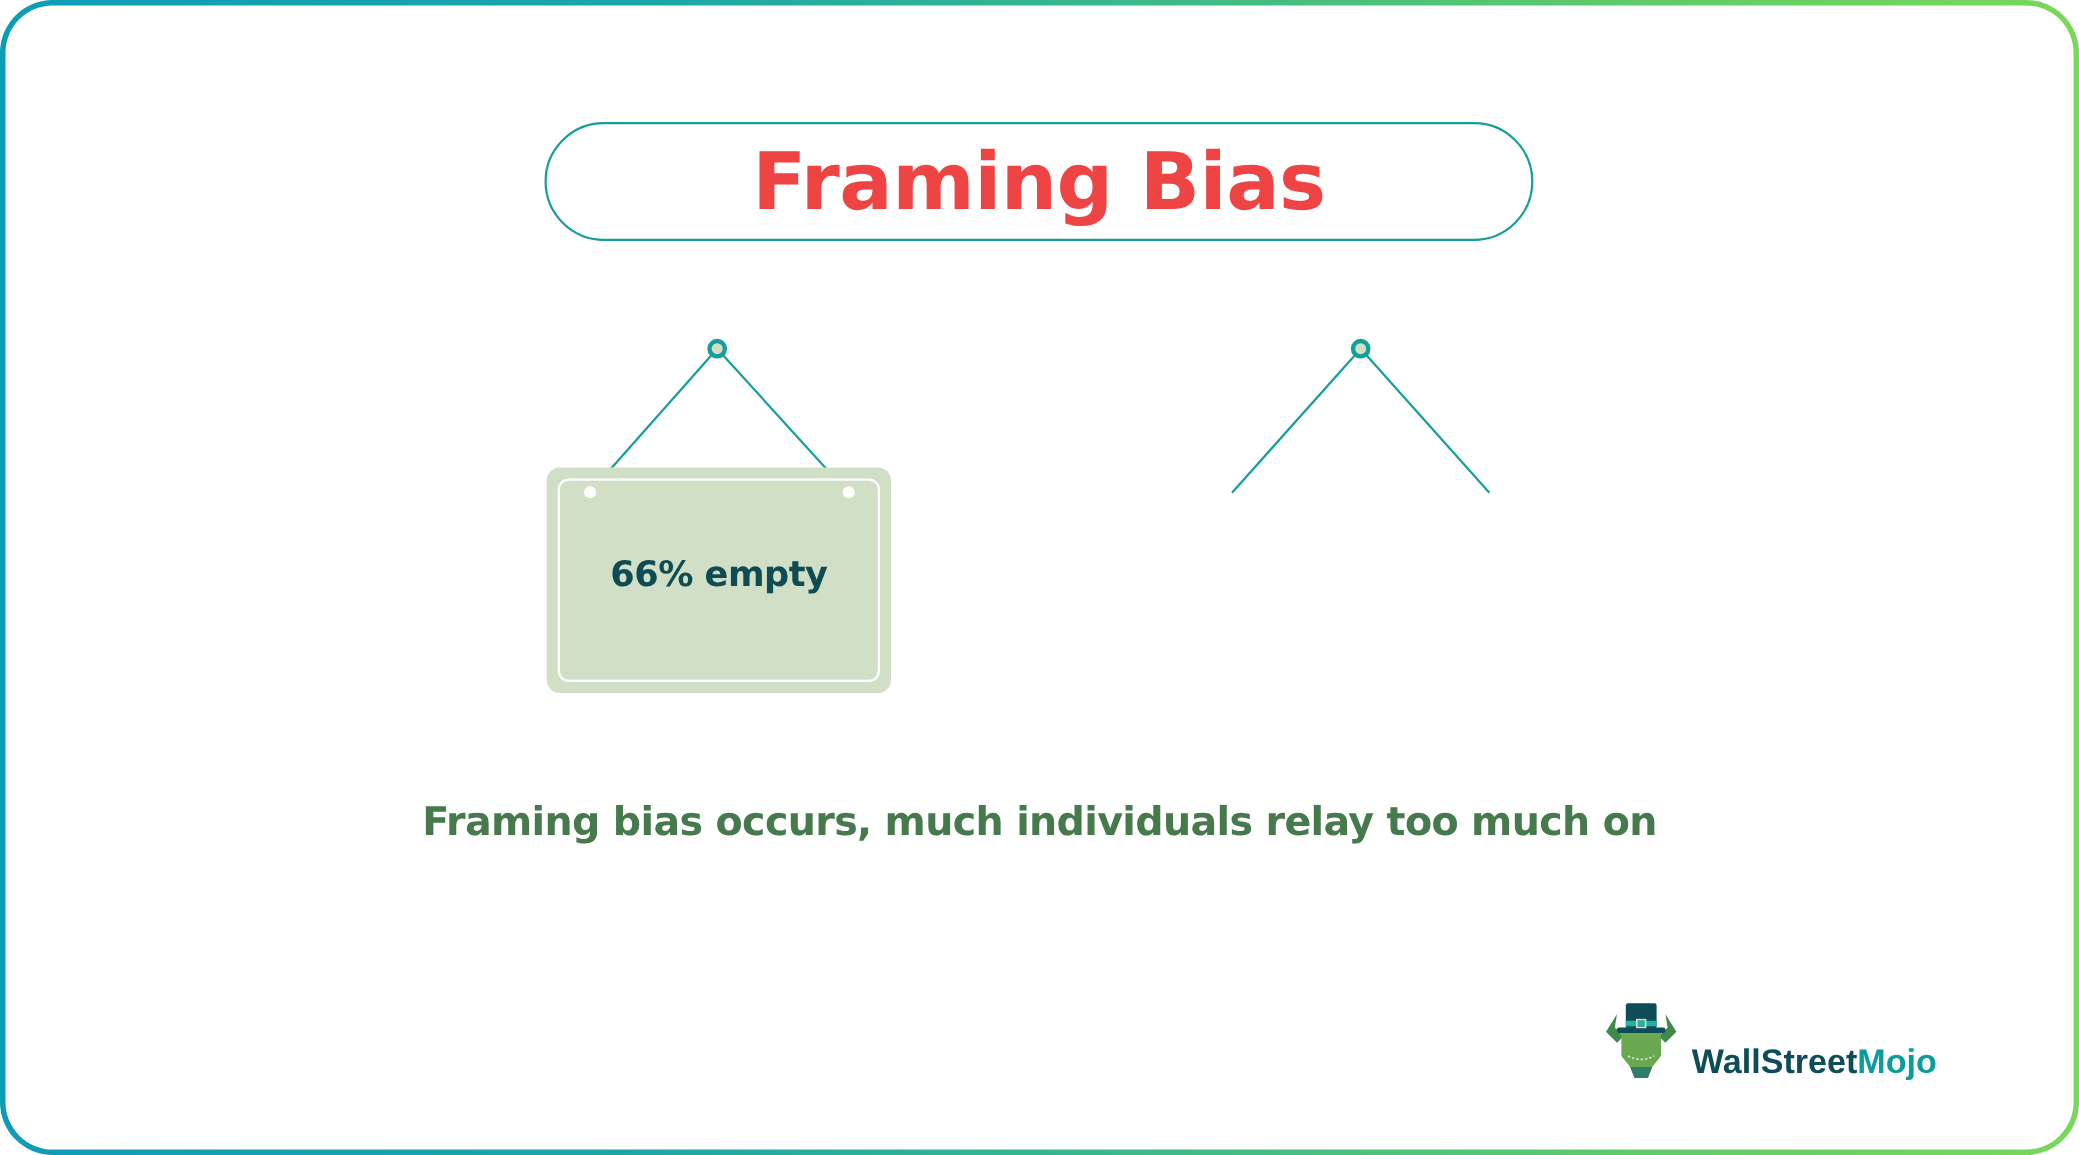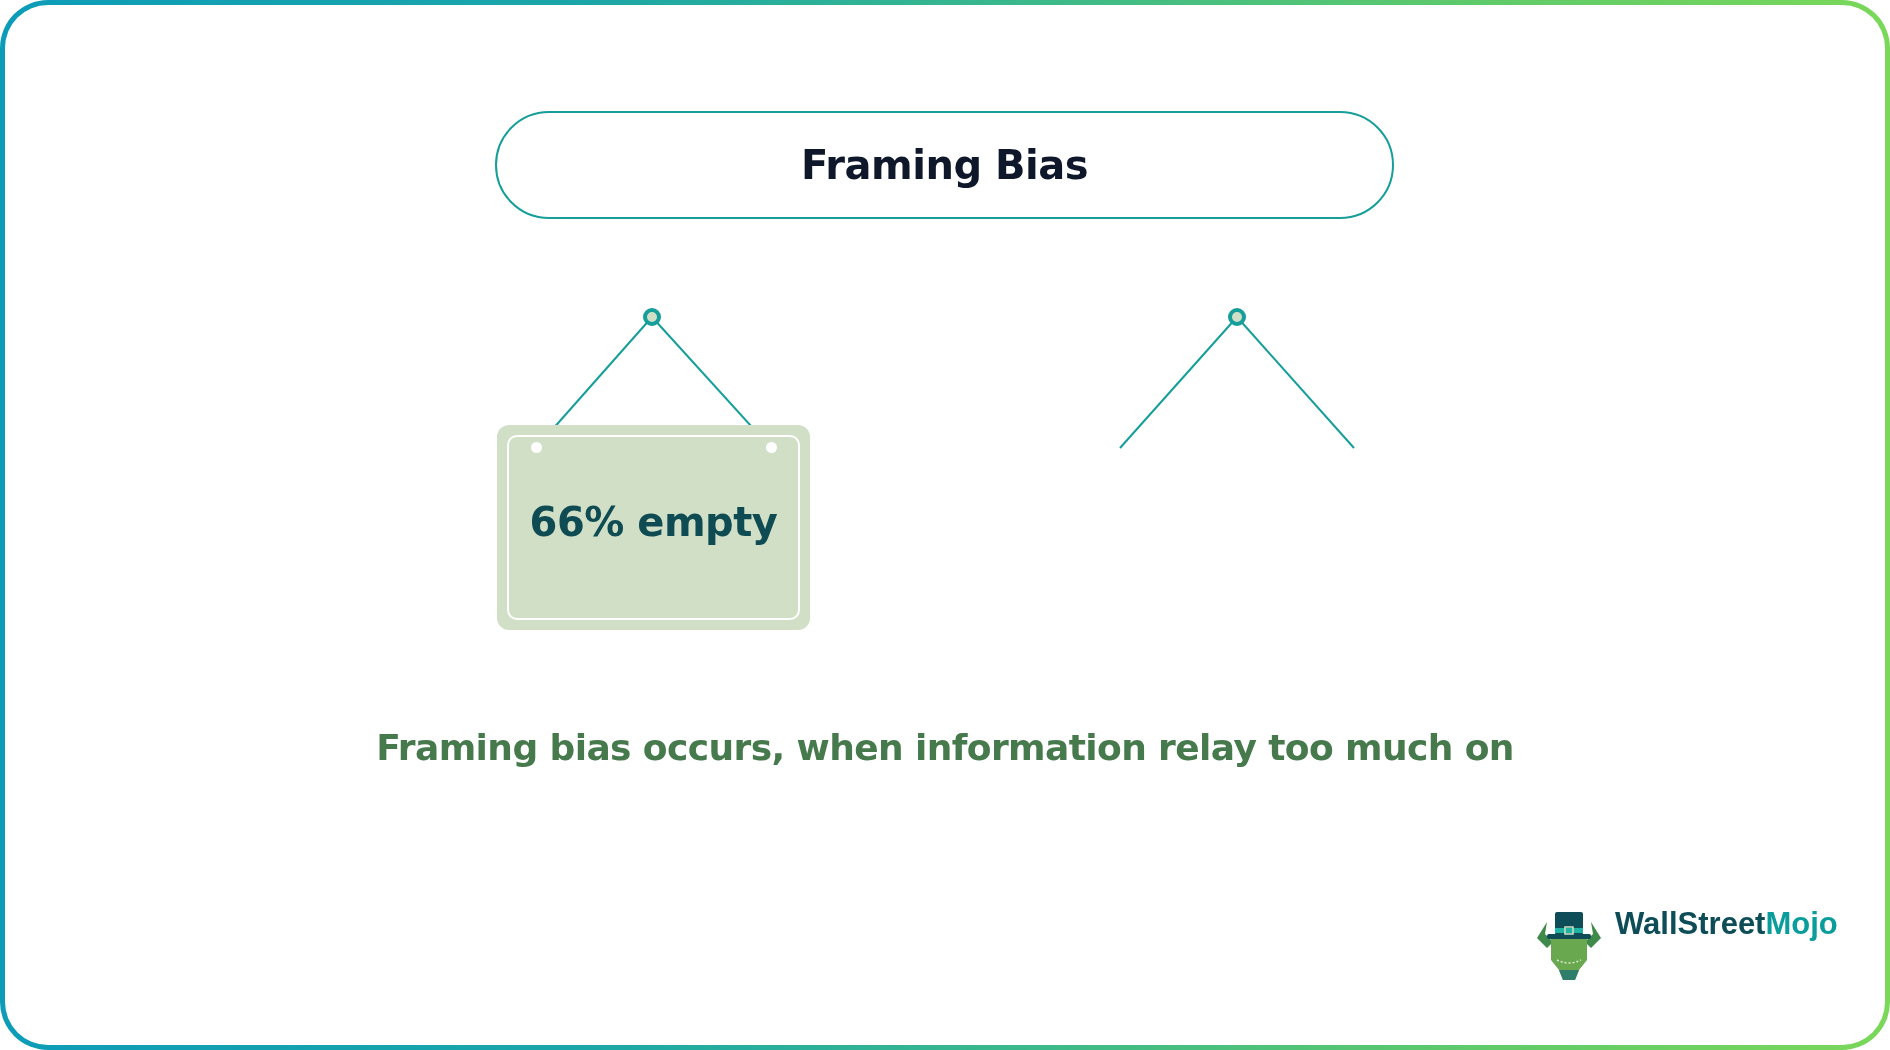--- a/index.html
+++ b/index.html
@@ -20,54 +20,54 @@
     position: relative;
   }
   .title-pill {
     position: absolute; left: 495px; top: 111px; width: 899px; height: 108px;
     box-sizing: border-box; border: 2.5px solid #159e9a; border-radius: 54px;
     background: #ffffff;
     display: flex; align-items: center; justify-content: center;
   }
   .title-text {
     font-family: "DejaVu Sans", sans-serif; font-weight: bold;
-    font-size: 40px; color: #0f172a; letter-spacing: -0.5px;
+    font-size: 72px; color: #ef4444; letter-spacing: -0.5px;
     line-height: 1;
   }
   .sign-wrap { position: absolute; top: 300px; width: 320px; height: 335px; }
   .sign-wrap svg.rope { position: absolute; left: 0; top: 0; overflow: visible; }
   .sign-board {
     position: absolute; top: 125px; left: 0; width: 313px; height: 205px;
     background: #d2dfc7; border-radius: 12px;
   }
   .sign-inner {
     position: absolute; left: 10px; top: 10px; right: 10px; bottom: 10px;
     border: 2px solid #ffffff; border-radius: 10px;
   }
   .sign-hole {
     position: absolute; width: 11px; height: 11px; border-radius: 50%;
     background: #ffffff; top: 17px;
   }
   .sign-text {
     position: absolute; left: 0; right: 0; top: 0; bottom: 0;
     display: flex; align-items: center; justify-content: center;
     font-family: "DejaVu Sans", sans-serif; font-weight: bold;
-    font-size: 40px; color: #0e4b53; letter-spacing: -0.5px;
+    font-size: 32px; color: #0e4b53; letter-spacing: -0.5px;
     padding-bottom: 12px;
   }
   .description {
     position: absolute; left: 0; width: 1890px; top: 722px;
     text-align: center;
     font-family: "DejaVu Sans", sans-serif; font-weight: bold;
     font-size: 36px; line-height: 51px; color: #467a4d;
     letter-spacing: -0.6px;
   }
   .logo {
-    position: absolute; left: 1533px; top: 908px; height: 72px;
-    display: flex; align-items: flex-start;
+    position: absolute; left: 1456px; top: 908px; height: 72px;
+    display: flex; align-items: flex-end;
   }
   .logo-mark { width: 72px; height: 72px; }
   .logo-text {
     margin-left: 10px;
     font-family: "Liberation Sans", sans-serif; font-weight: bold;
     font-size: 31px; letter-spacing: 0px; line-height: 1;
   }
   .logo-text .ws { color: #0e4d57; }
   .logo-text .mj { color: #0b9c9c; }
 </style>
@@ -103,21 +103,21 @@
   <svg class="rope" width="320" height="160">
     <line x1="157" y1="17" x2="40" y2="148" stroke="#159e9a" stroke-width="2"></line>
     <line x1="157" y1="17" x2="274" y2="148" stroke="#159e9a" stroke-width="2"></line>
   </svg>
   <svg class="rope" width="320" height="160">
     <circle cx="157" cy="17" r="7" fill="#d2dfc7" stroke="#159e9a" stroke-width="4"></circle>
   </svg>
 </div>
 
 <div class="description">
-  <div>Framing bias occurs, when information relay too much on</div>
+  <div>Framing bias occurs, much individuals relay too much on</div>
 </div>
 
 <div class="logo">
   <svg class="logo-mark" viewBox="0 0 72 72">
 
     <path d="M4 30 L14 14 L12 26 L20 34 L14 40 Z" fill="#3f8a4a"></path>
     <path d="M68 30 L58 14 L60 26 L52 34 L58 40 Z" fill="#3f8a4a"></path>
 
     <path d="M18 30 L54 30 L54 52 L46 62 L42 72 L30 72 L26 62 L18 52 Z" fill="#6aa84f"></path>
     <path d="M26 62 L46 62 L42 72 L30 72 Z" fill="#2f7d6b"></path>

